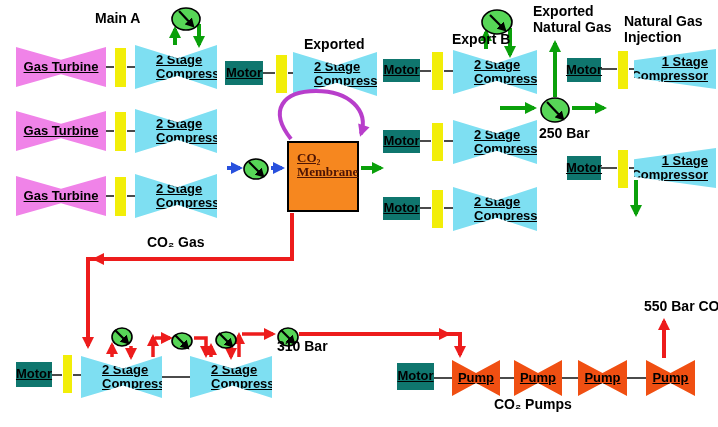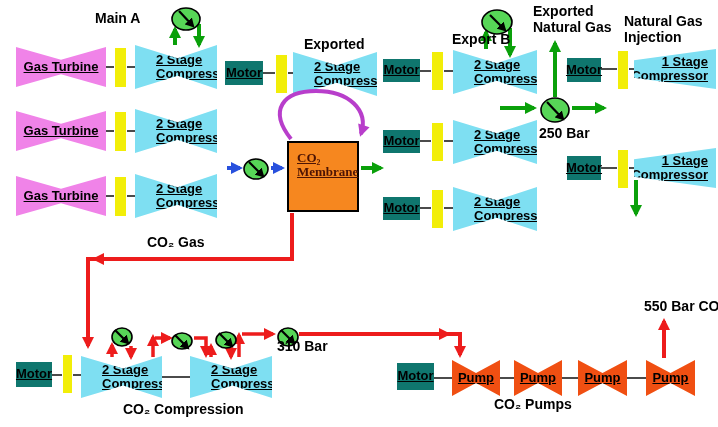--- a/index.html
+++ b/index.html
@@ -133,21 +133,20 @@
     </div>
 
   <div class="lbl nowrap" style="left:95px;top:11px;">Main A</div>
   <div class="lbl nowrap" style="left:304px;top:37px;">Exported</div>
   <div class="lbl nowrap" style="left:420px;top:32px;padding-left:32px;">Export B</div>
   <div class="lbl" style="left:525px;top:4px;width:90px;margin-left:8px;">Exported Natural Gas</div>
   <div class="lbl" style="left:624px;top:14px;width:96px;">Natural Gas Injection</div>
   <div class="lbl nowrap" style="left:539px;top:126px;">250 Bar</div>
   <div class="lbl nowrap" style="left:147px;top:235px;">CO₂ Gas</div>
   <div class="lbl nowrap" style="left:277px;top:300px;margin-top:39px;">310 Bar</div>
-  <div class="lbl nowrap" style="left:123px;top:402px;">CO₂ Compression</div>
   <div class="lbl nowrap" style="left:494px;top:397px;">CO₂ Pumps</div>
   <div class="lbl nowrap" style="left:616px;top:299px;margin-left:28px;">550 Bar CO₂</div>
 
   <svg class="overlay" width="718" height="427" viewBox="0 0 718 427">
     <defs>
       <marker id="mG" markerUnits="userSpaceOnUse" markerWidth="14" markerHeight="14" refX="10" refY="7" orient="auto">
           <path d="M1,1 L13,7 L1,13 Z" fill="#0aa00a"></path>
         </marker>
       <marker id="mR" markerUnits="userSpaceOnUse" markerWidth="14" markerHeight="14" refX="10" refY="7" orient="auto">
           <path d="M1,1 L13,7 L1,13 Z" fill="#ed1c1c"></path>

